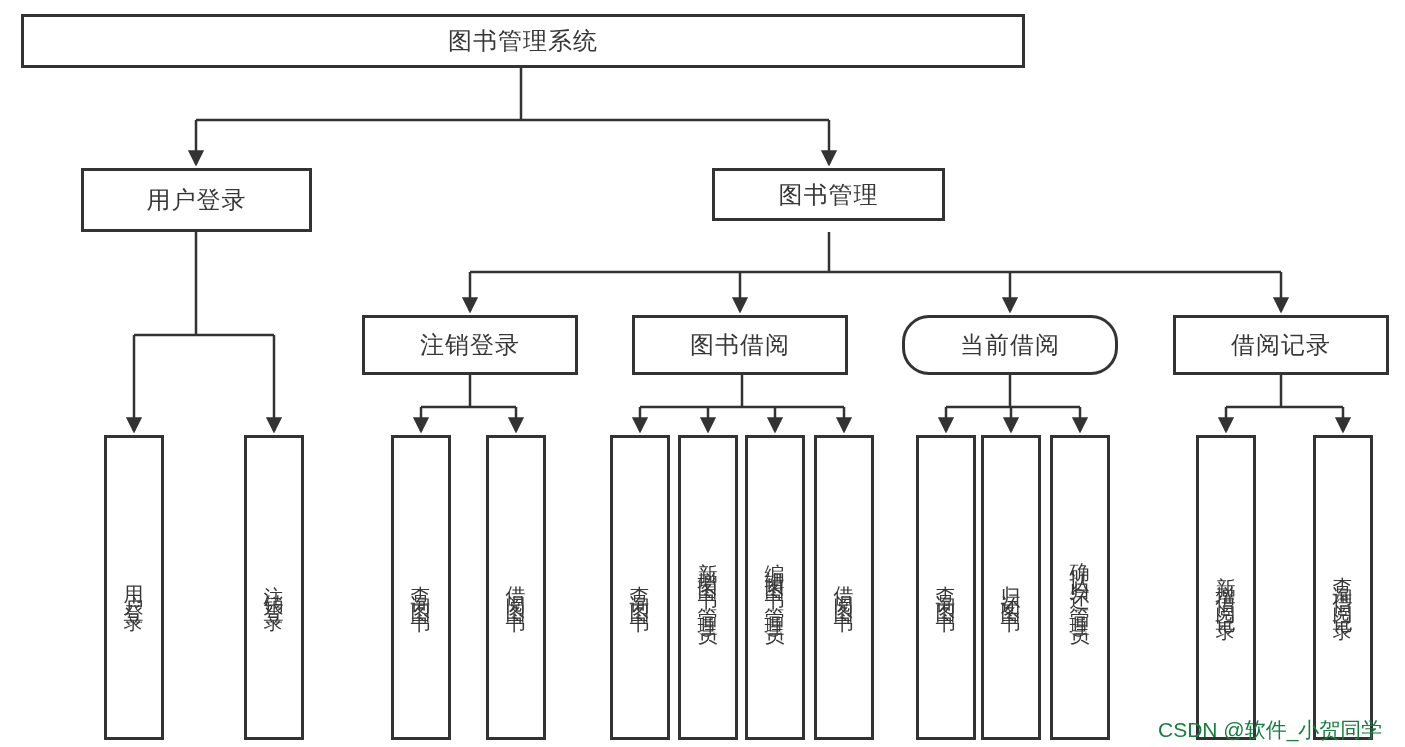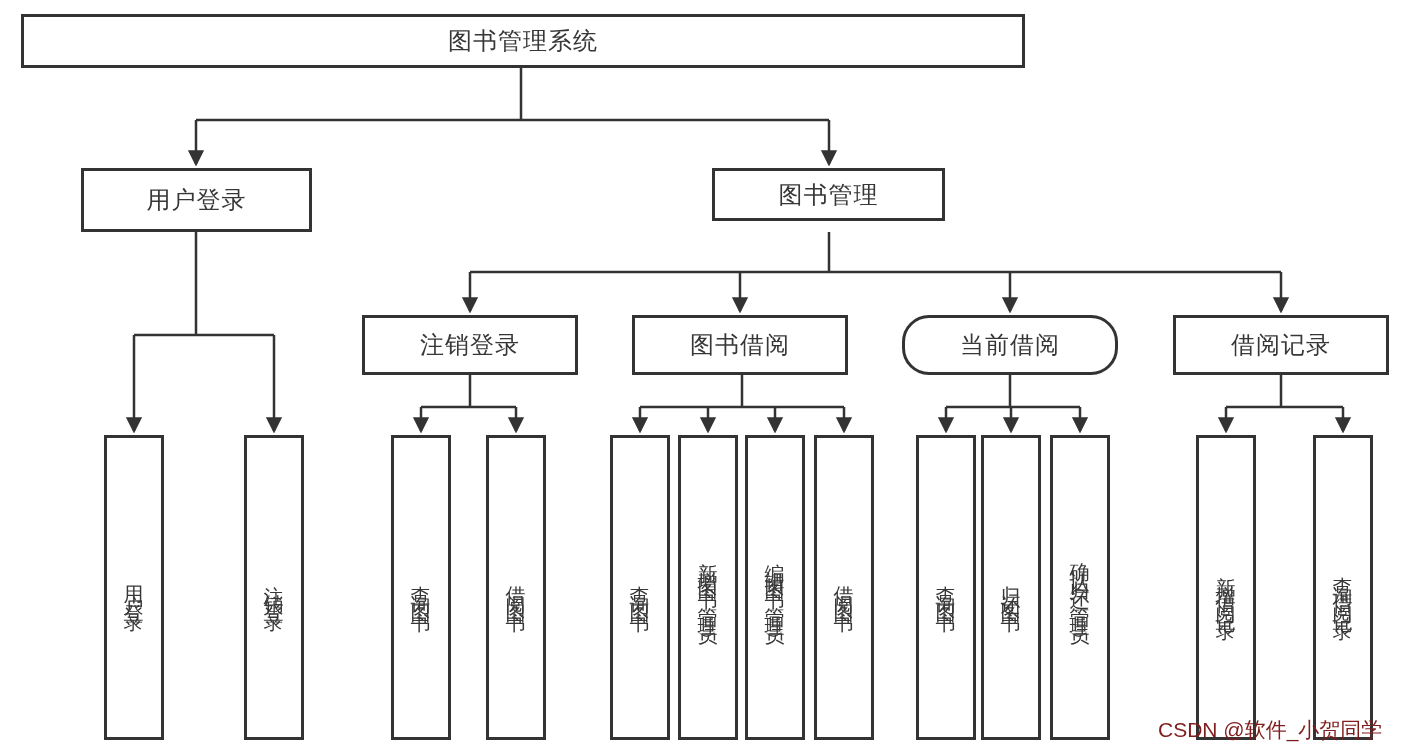--- a/index.html
+++ b/index.html
@@ -38,21 +38,21 @@
     font-size: 20px;
     line-height: 1;
     letter-spacing: 9px;
   }
   .watermark {
     position: absolute;
     left: 1158px;
     top: 716px;
     width: 246px;
     font-size: 21px;
-    color: #7f1d1d;
+    color: #15803d;
     white-space: nowrap;
     z-index: 5;
   }
 </style>
 </head>
 <body>
 
 <div class="canvas">
 
   <svg class="connectors" viewBox="0 0 1405 747" xmlns="http://www.w3.org/2000/svg">

